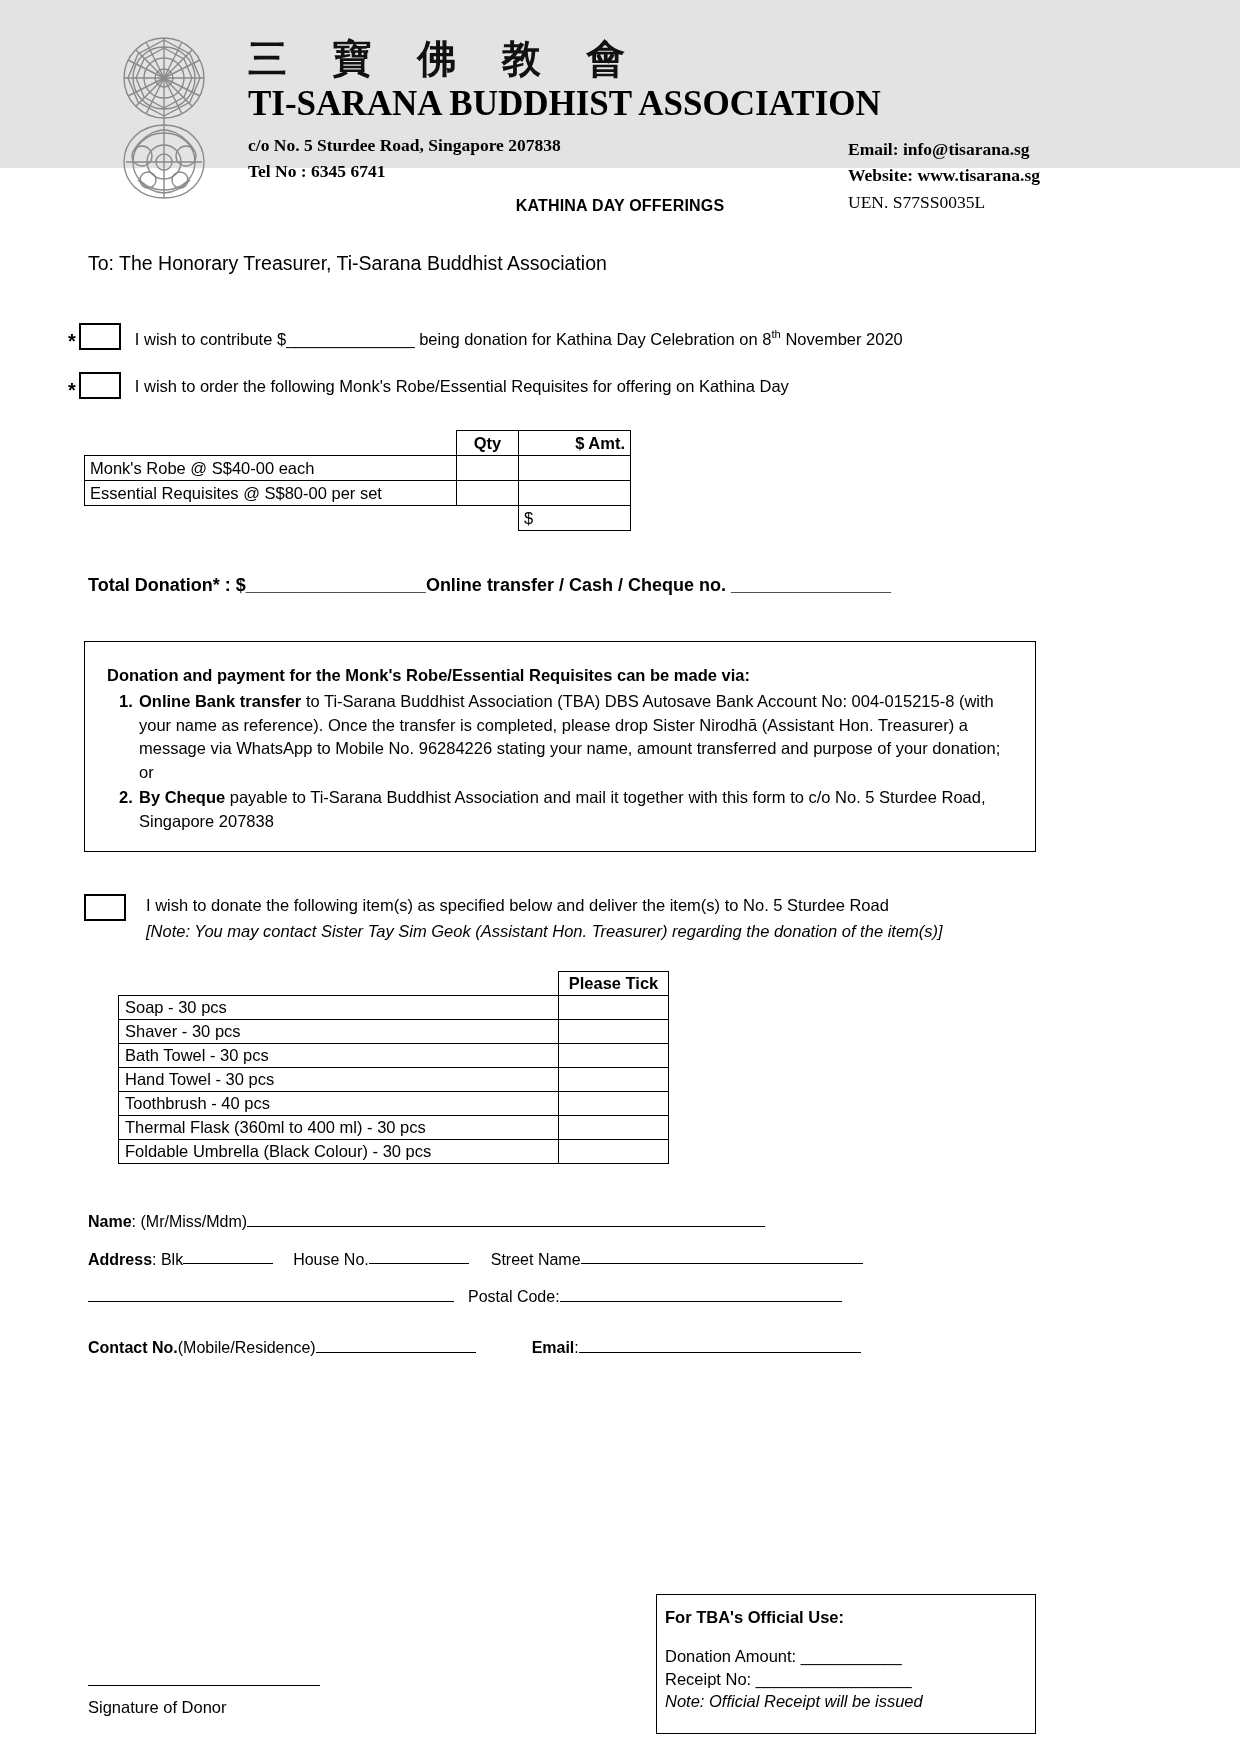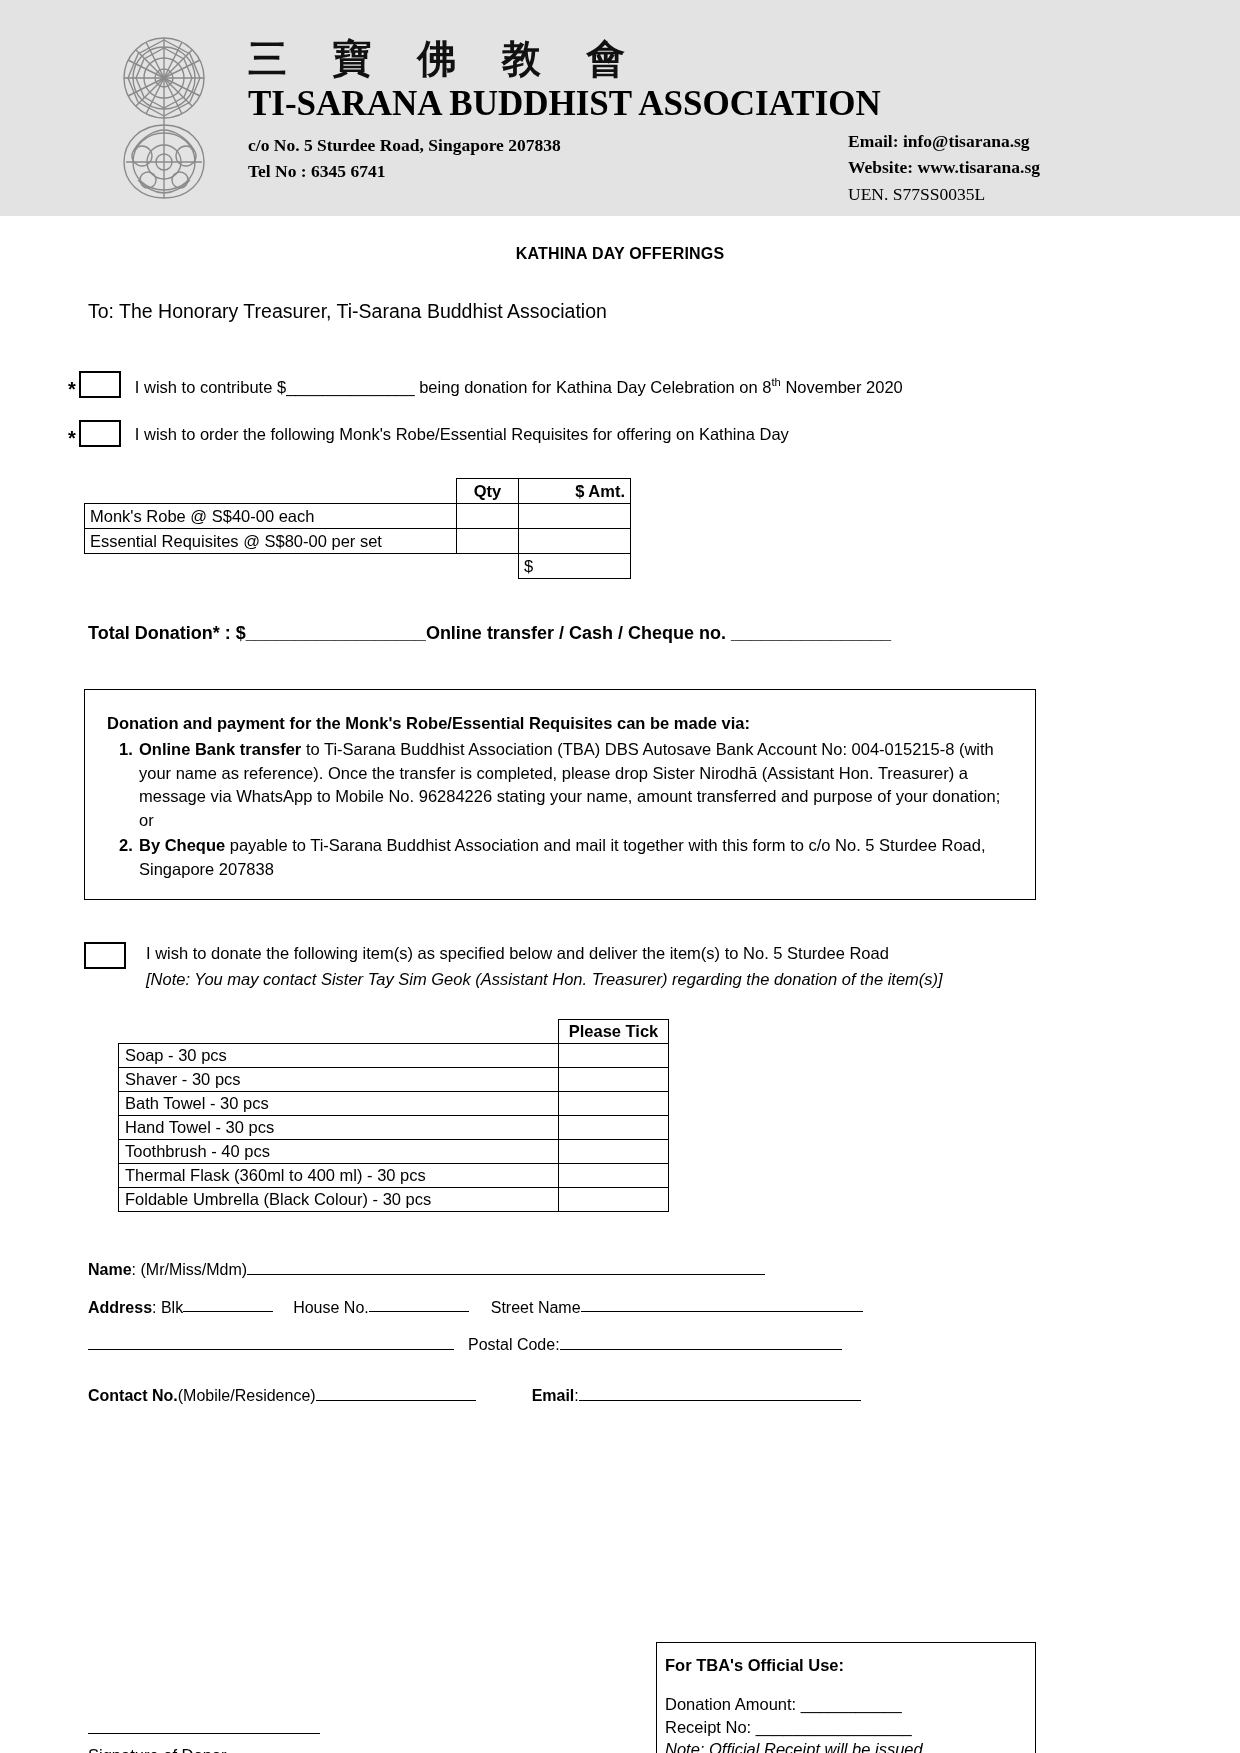--- a/index.html
+++ b/index.html
@@ -11,21 +11,21 @@
     font-family: "Liberation Sans", sans-serif;
     color: #000000;
     position: relative;
     overflow: hidden;
   }
 
   
   .letterhead {
     background: #e3e3e3;
     width: 1240px;
-    height: 216px;
+    height: 168px;
     position: relative;
     padding: 16px;
   }
   .logo {
     position: absolute;
     left: 104px;
     top: 30px;
     width: 120px;
     height: 175px;
   }
@@ -55,21 +55,21 @@
   .lh-addr {
     font-family: "Liberation Serif", serif;
     font-size: 17.5px;
     font-weight: bold;
     line-height: 1.48;
     margin-top: 10px;
   }
   .lh-right {
     position: absolute;
     left: 848px;
-    top: 128px;
+    top: 136px;
     font-family: "Liberation Serif", serif;
     font-size: 17.5px;
     line-height: 1.5;
   }
   .lh-right .b { font-weight: bold; }
   .lh-right .n { font-weight: normal; }
 
   
   .page { position: relative; padding: 0 0 0 0; }
 

